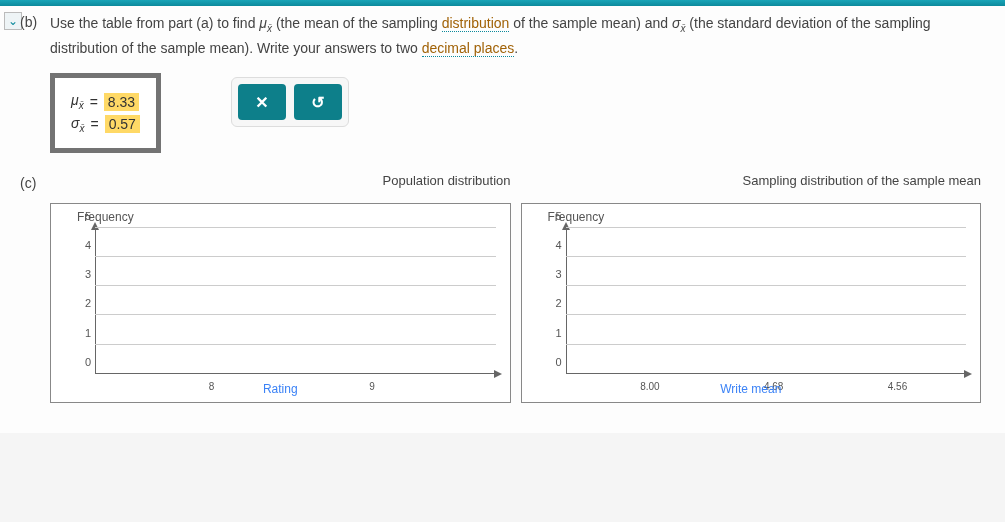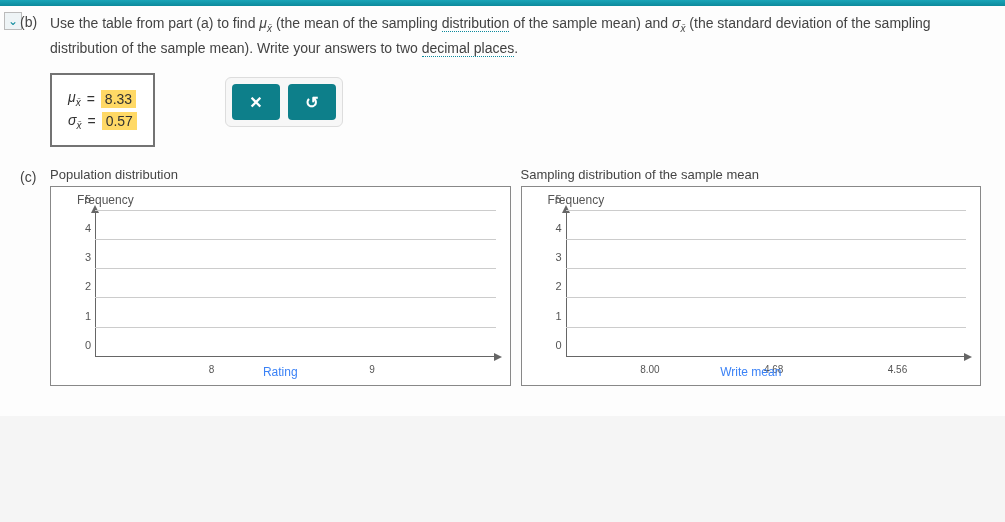--- a/index.html
+++ b/index.html
@@ -46,31 +46,31 @@
     justify-content: center;
     font-size: 12px;
     color: #0d8a9c;
   }
   .prompt {
     line-height: 1.6;
     color: #444;
     font-size: 14px;
   }
   .link {
-    color: #404040;
+    color: #a16207;
     border-bottom: 1px dotted #0d8a9c;
   }
   .answer-row {
     display: flex;
     align-items: flex-start;
     gap: 70px;
     margin-top: 14px;
   }
   .answer-box {
-    border: 2px solid #737373;
+    border: 5px solid #737373;
     padding: 10px 16px;
     background: #fff;
     font-size: 14px;
   }
   .answer-box .line { margin: 4px 0; display:flex; align-items:center; gap:6px;}
   .sym { font-style: italic; }
   .sub { font-size: 10px; vertical-align: sub; font-style: italic;}
   .val {
     background: #ffd966;
     padding: 1px 4px;
@@ -98,24 +98,24 @@
     font-weight: bold;
     cursor: pointer;
   }
   .charts-row {
     display: flex;
     gap: 10px;
     margin-top: 6px;
   }
   .chart-col { flex: 1; }
   .chart-title {
-    text-align: left;
+    text-align: right;
     font-size: 13px;
     color: #444;
-    margin-bottom: 4px;
+    margin-bottom: 15px;
   }
   .chart-box {
     border: 1px solid #888;
     height: 200px;
     padding: 6px 10px 6px 26px;
     position: relative;
     background: #fff;
   }
   .ylab {
     font-size: 12px;

